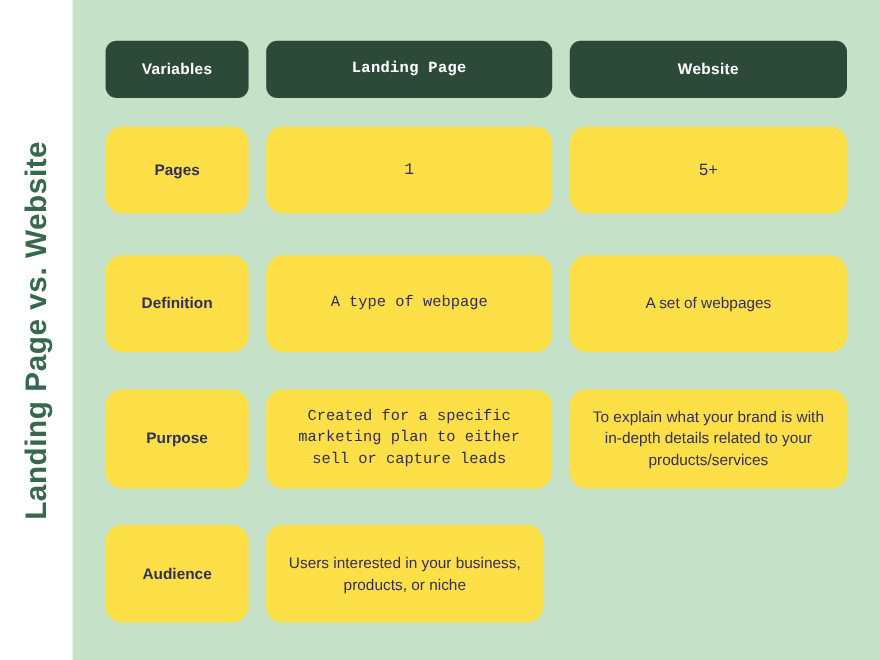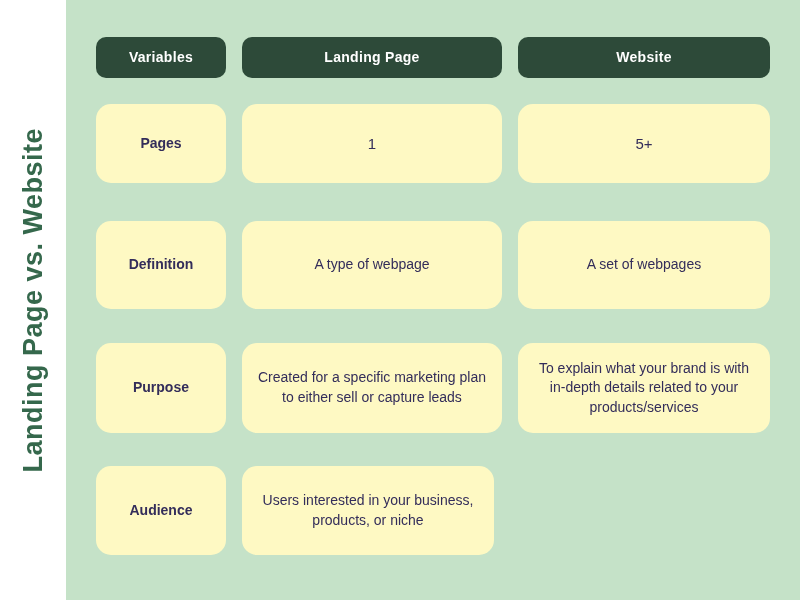--- a/index.html
+++ b/index.html
@@ -25,39 +25,39 @@
     letter-spacing: 0.5px;
     white-space: nowrap;
     margin: 0;
   }
   .content {
     position: absolute; left: 96px; top: 37px;
     width: 674px;
   }
   .row { display: flex; gap: 16px; }
   .cell {
-    background: #fef9c3;
+    background: #fde047;
     border-radius: 15px;
     display: flex; align-items: center; justify-content: center;
     text-align: center;
     color: #332d5a;
     font-size: 14px;
     line-height: 1.4;
     padding: 6px 14px;
     box-sizing: border-box;
   }
   .c1 { width: 130px; }
-  .c2 { width: 260px; }
+  .c2 { width: 260px; font-family: Liberation Mono, monospace; }
   .c3 { width: 252px; }
   .head {
     background: #2d4a39;
     color: #ffffff;
     font-weight: bold;
     border-radius: 10px;
-    height: 41px;
+    height: 52px;
     letter-spacing: 0.3px;
   }
   .r1 { margin-top: 26px; } .r1 .cell { height: 79px; }
   .r2 { margin-top: 38px; } .r2 .cell { height: 88px; text-align: center; }
   .r3 { margin-top: 34px; } .r3 .cell { height: 90px; }
   .r4 { margin-top: 33px; } .r4 .cell { height: 89px; }
   .var { font-weight: bold; }
   .num { font-size: 15px; }
 </style>
 </head>

